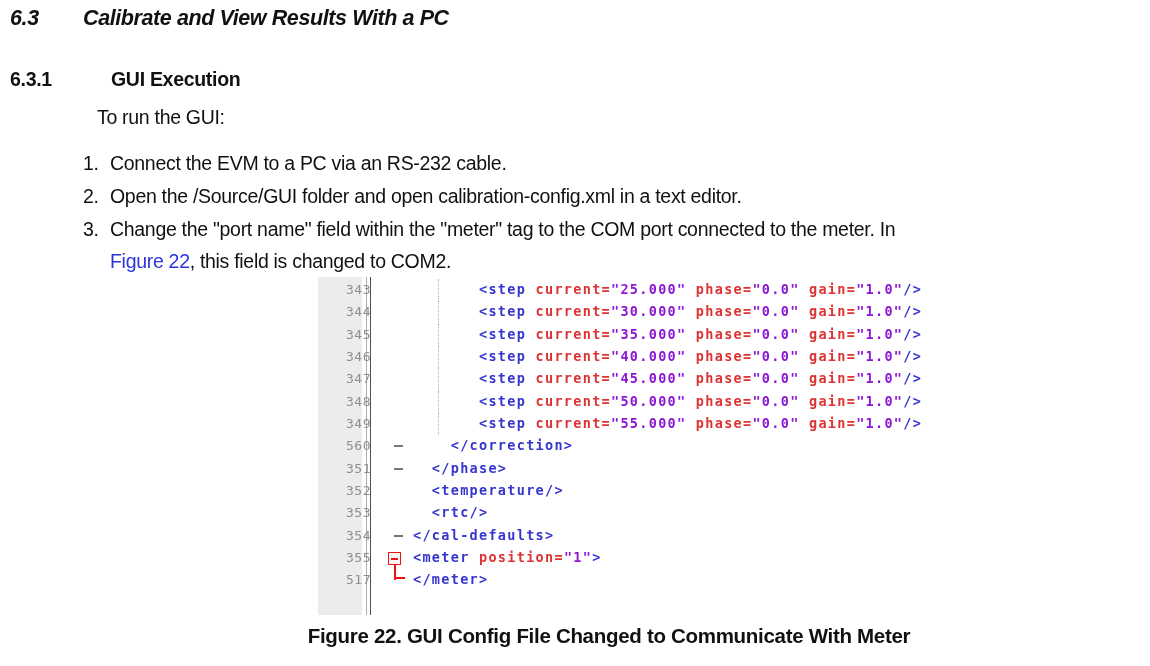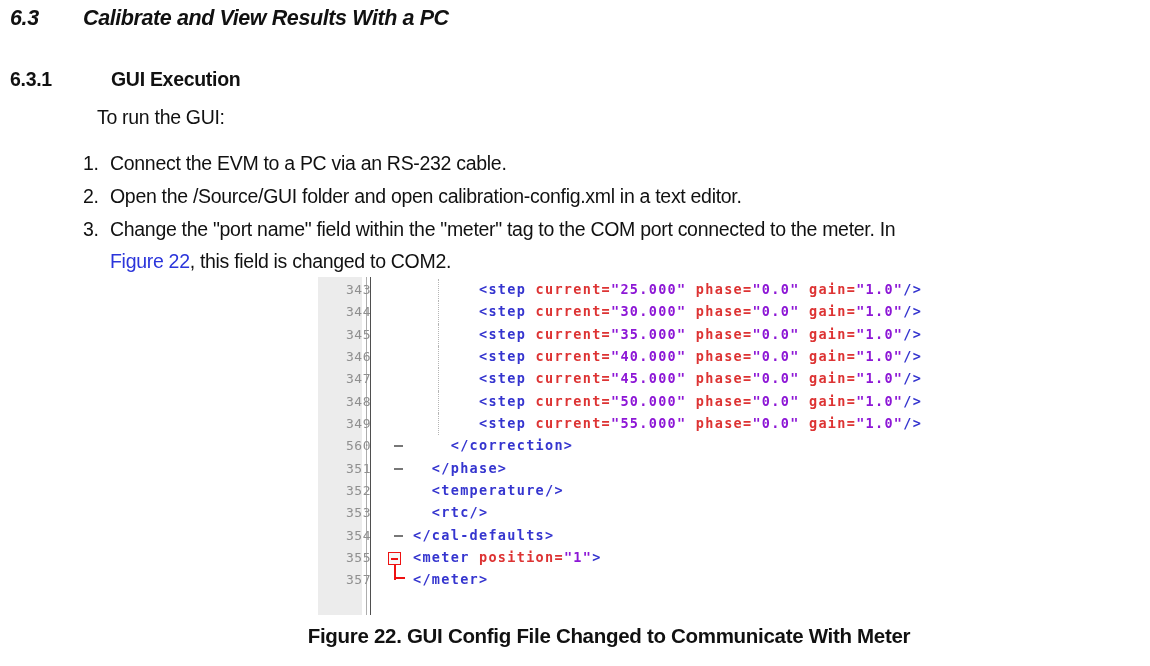--- a/index.html
+++ b/index.html
@@ -156,21 +156,21 @@
       </div>
       <div class="crow">
         <span class="lnum">355</span>
         <div class="redline below"></div>
         <div class="foldbox">
           <div class="minus"></div>
         </div>
         <span class="ctext"><span class="tk-g">&lt;meter</span><span class="tk-p"> </span><span class="tk-a">position=</span><span class="tk-v">"1"</span><span class="tk-g">&gt;</span></span>
       </div>
       <div class="crow">
-        <span class="lnum">357</span>
+        <span class="lnum">517</span>
         <div class="redend">
           <div class="redend-h"></div>
         </div>
         <span class="ctext"><span class="tk-g">&lt;/meter&gt;</span></span>
       </div>
     </div>
 </div>
 
 <div class="abs caption">Figure 22. GUI Config File Changed to Communicate With Meter</div>
 

